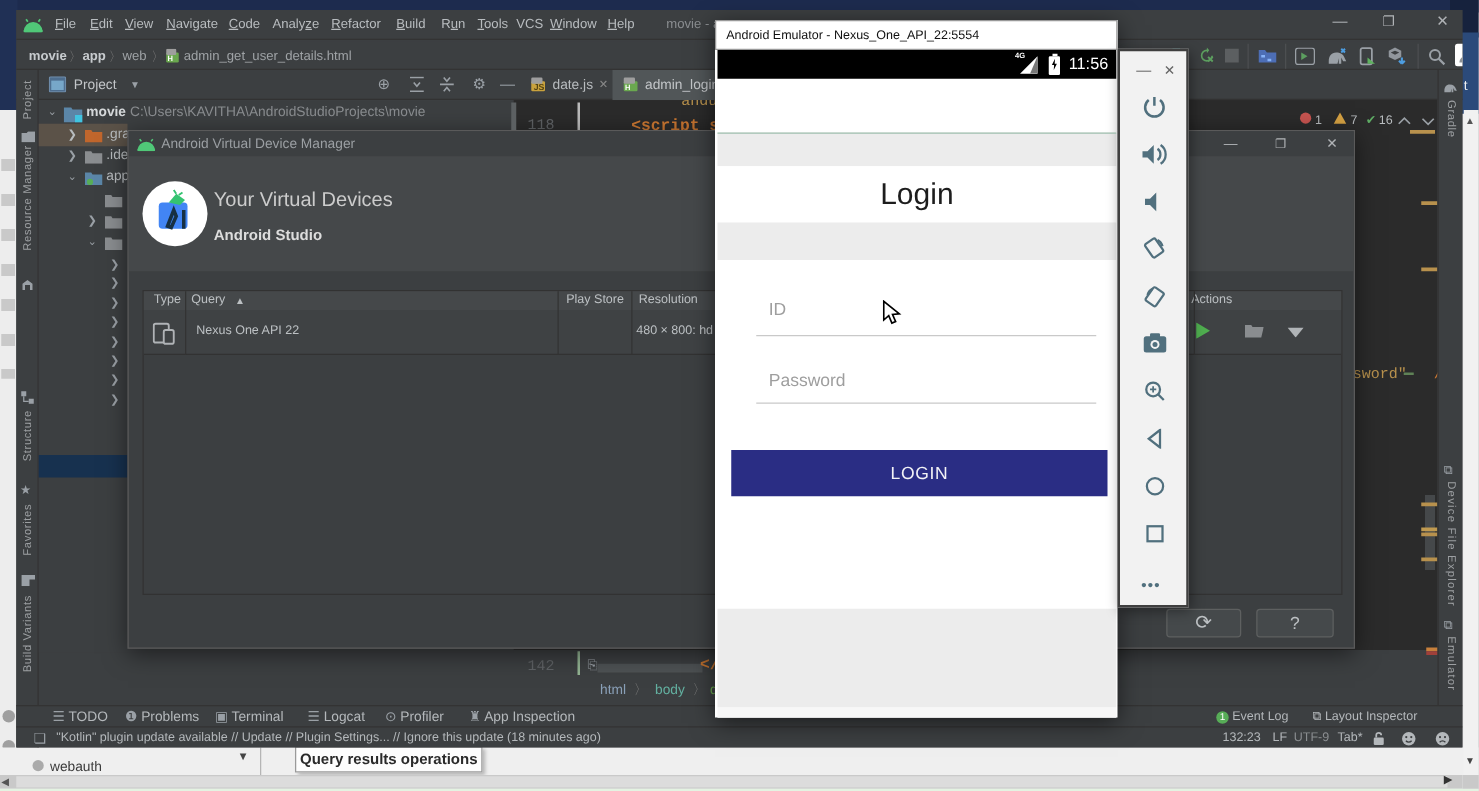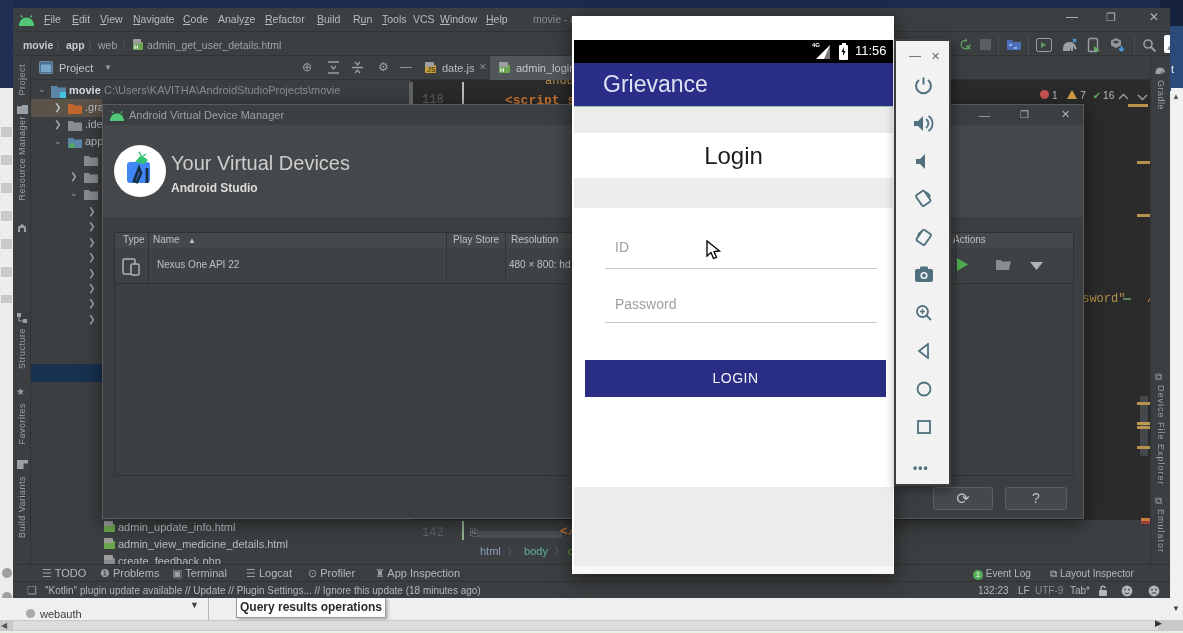--- a/index.html
+++ b/index.html
@@ -235,37 +235,20 @@
     </div>
     <div class="abs" style="left:0;top:106px;width:380px;height:17px">
       <span class="abs" style="left:39px;top:2px;color:#9aa0a6;font-size:9px">⌄</span>
       <svg class="abs" style="left:53px;top:3px" width="14" height="11" viewBox="0 0 14 11">
           <path d="M0 1h5l1 1.5h8V11H0z" fill="#8a8d90"></path>
         </svg>
     </div>
     <div class="abs" style="left:57px;top:124px;width:12px;height:128px;color:#9aa0a6;font-size:9px;line-height:15.4px">❯<br>❯<br>❯<br>❯<br>❯<br>❯<br>❯<br>❯</div>
     <div class="abs" style="left:0;top:284px;width:71px;height:18px;background:#17314f"></div>
 
-    <div class="abs" style="left:0;top:436px;width:380px;height:60px;font-size:11px">
-      <svg class="abs" style="left:72px;top:4px" width="13" height="13" viewBox="0 0 13 13">
-          <rect x="1" y="4" width="11" height="8" rx="1" fill="#6aa84f"></rect>
-          <rect x="1" y="1" width="9" height="5" rx="1" fill="#9e9e9e"></rect>
-        </svg>
-      <span class="abs" style="left:87px;top:5px">admin_update_info.html</span>
-      <svg class="abs" style="left:72px;top:21px" width="13" height="13" viewBox="0 0 13 13">
-          <rect x="1" y="4" width="11" height="8" rx="1" fill="#6aa84f"></rect>
-          <rect x="1" y="1" width="9" height="5" rx="1" fill="#9e9e9e"></rect>
-        </svg>
-      <span class="abs" style="left:87px;top:22px">admin_view_medicine_details.html</span>
-      <svg class="abs" style="left:72px;top:38px" width="13" height="13" viewBox="0 0 13 13">
-          <rect x="1" y="4" width="11" height="8" rx="1" fill="#8a8d90"></rect>
-          <rect x="1" y="1" width="9" height="5" rx="1" fill="#9e9e9e"></rect>
-        </svg>
-      <span class="abs" style="left:87px;top:39px">create_feedback.php</span>
-    </div>
   </div>
 
   <div class="abs" style="left:398px;top:72px;width:739px;height:440px;background:#2b2b2b">
     <div class="abs" style="left:11px;top:13px;color:#606366;font-family:'Liberation Mono',monospace;font-size:12px">118</div>
     <div class="abs" style="left:51px;top:2px;width:2px;height:30px;background:#bbb"></div>
     <div class="abs" style="left:94px;top:13px;font-family:'Liberation Mono',monospace;font-size:13px;color:#cc7832;font-weight:bold">&lt;script sr</div>
     <div class="abs" style="left:134px;top:0;width:34px;height:4px;overflow:hidden">
         <span style="position:absolute;left:0;top:-6px;font-family:'Liberation Mono',monospace;font-size:12px;color:#b8914d">angu</span>
       </div>
 
@@ -368,28 +351,28 @@
 
   <div class="abs" style="left:0;top:20px;width:980px;height:92px;background:#45484a">
     <div class="abs" style="left:11px;top:20px;width:52px;height:52px;border-radius:50%;background:#fff">
       <svg width="52" height="52" viewBox="0 0 52 52">
         <rect x="13" y="17" width="23" height="21" rx="3" fill="#4285f4"></rect>
         <path d="M21 17l6-7 7 5-4 4z" fill="#34c370"></path>
         <path d="M27 10l-2-3m4 4l3-2" stroke="#34c370" stroke-width="1.5"></path>
         <path d="M20 36l5-13 2 5-4 9zm13-13v15" stroke="#173043" stroke-width="2.8" fill="none"></path>
       </svg>
     </div>
-    <div class="abs" style="left:68px;top:27px;font-size:20px;color:#ccc">Your Virtual Devices</div>
+    <div class="abs" style="left:68px;top:27px;font-size:16px;color:#ccc">Your Virtual Devices</div>
     <div class="abs" style="left:68px;top:56px;font-size:12px;font-weight:bold;color:#ddd">Android Studio</div>
   </div>
 
   <div class="abs" style="left:11px;top:127px;width:960px;height:244px;border:1px solid #323232">
     <div class="abs" style="left:0;top:0;width:958px;height:15px;background:#45484a;font-size:10px;color:#bcc0c3">
       <span class="abs" style="left:8px;top:1px">Type</span>
-      <span class="abs" style="left:38px;top:1px">Name</span>
+      <span class="abs" style="left:38px;top:1px">Query</span>
       <span class="abs" style="left:73px;top:3px;font-size:8px">▲</span>
       <span class="abs" style="left:338px;top:1px">Play Store</span>
       <span class="abs" style="left:396px;top:1px">Resolution</span>
       <span class="abs" style="left:838px;top:1px">Actions</span>
       <div class="abs" style="left:33px;top:0;width:1px;height:15px;background:#333"></div>
       <div class="abs" style="left:331px;top:0;width:1px;height:15px;background:#333"></div>
       <div class="abs" style="left:390px;top:0;width:1px;height:15px;background:#333"></div>
       <div class="abs" style="left:840px;top:0;width:1px;height:15px;background:#333"></div>
     </div>
     <div class="abs" style="left:0;top:15px;width:958px;height:36px;background:#3f4244;border-bottom:1px solid #323232;font-size:10px;color:#bcc0c3">
@@ -413,35 +396,35 @@
       <div class="abs" style="left:390px;top:0;width:1px;height:36px;background:#333"></div>
       <div class="abs" style="left:840px;top:0;width:1px;height:36px;background:#333"></div>
     </div>
   </div>
 
   <div class="abs" style="left:830px;top:382px;width:60px;height:23px;background:#45494b;border:1px solid #5e6060;border-radius:3px;color:#bcc0c3;text-align:center;font-size:16px;line-height:21px">⟳</div>
   <div class="abs" style="left:902px;top:382px;width:62px;height:23px;background:#45494b;border:1px solid #5e6060;border-radius:3px;color:#bcc0c3;text-align:center;font-size:14px;line-height:21px">?</div>
 </div>
 
 <div id="emu" class="abs" style="left:572px;top:16px;width:322px;height:558px;background:#fff;box-shadow:0 4px 18px rgba(0,0,0,.55)">
+  <div class="abs" style="left:0;top:0;width:322px;height:24px;background:#fff;border:1px solid #999">
+    <span class="abs" style="left:8px;top:6px;font-size:10px;color:#111">Android Emulator - Nexus_One_API_22:5554</span>
+  </div>
   <div class="abs" style="left:2px;top:24px;width:319px;height:592px">
 
     <div class="abs" style="left:0;top:0;width:319px;height:23px;background:#000">
       <span class="abs" style="left:238px;top:2px;color:#fff;font-size:6px;font-weight:bold">4G</span>
       <div class="abs" style="left:242px;top:5px;width:0;height:0;border-left:14px solid transparent;border-bottom:14px solid #fff"></div>
       <div class="abs" style="left:250px;top:5px;width:6px;height:14px;background:#777;clip-path:polygon(0 100%,100% 0,100% 100%)"></div>
       <div class="abs" style="left:265px;top:5px;width:9px;height:15px;background:#fff;border-radius:1px"></div>
       <div class="abs" style="left:267.5px;top:3px;width:4px;height:2px;background:#fff"></div>
       <div class="abs" style="left:267px;top:7px;width:5px;height:9px;background:#000;clip-path:polygon(60% 0,10% 55%,45% 55%,40% 100%,90% 45%,55% 45%)"></div>
       <span class="abs" style="left:281px;top:3px;color:#fff;font-size:13px">11:56</span>
     </div>
 
-    <div class="abs" style="left:0;top:23px;width:319px;height:43px;background:#2a2e88">
-      <span class="abs" style="left:29px;top:8px;font-size:23px;color:#dfe2f2">Grievance</span>
-    </div>
 
     <div class="abs" style="left:0;top:66px;width:319px;height:468px;background:#fff">
       <div class="abs" style="left:0;top:0;width:319px;height:1px;background:#9fbfae;z-index:2"></div>
       <div class="abs" style="left:0;top:0;width:319px;height:27px;background:#ececec"></div>
       <div class="abs" style="left:0;top:27px;width:319px;height:45px;background:#fff;text-align:center">
         <span style="font-size:24px;color:#1d1d1d;line-height:45px">Login</span>
       </div>
       <div class="abs" style="left:0;top:72px;width:319px;height:30px;background:#ececec"></div>
       <span class="abs" style="left:41px;top:133px;font-size:14px;color:#9e9e9e">ID</span>
       <div class="abs" style="left:31px;top:162px;width:272px;height:1px;background:#c9c9c9"></div>

